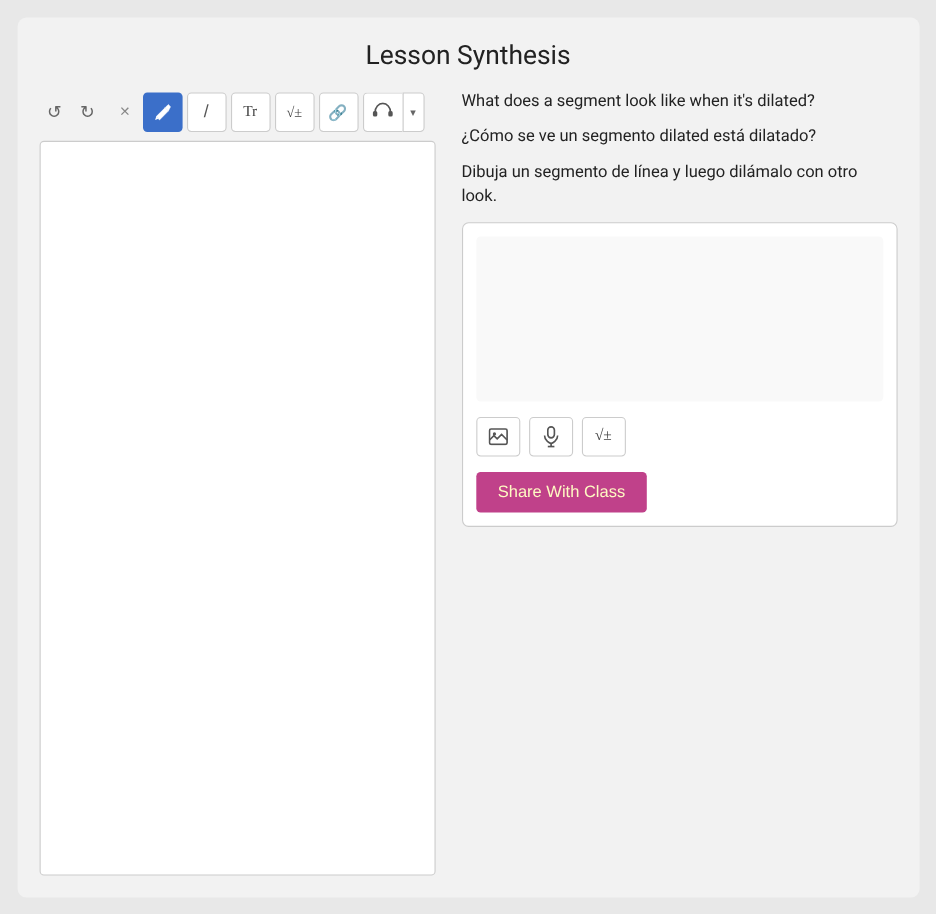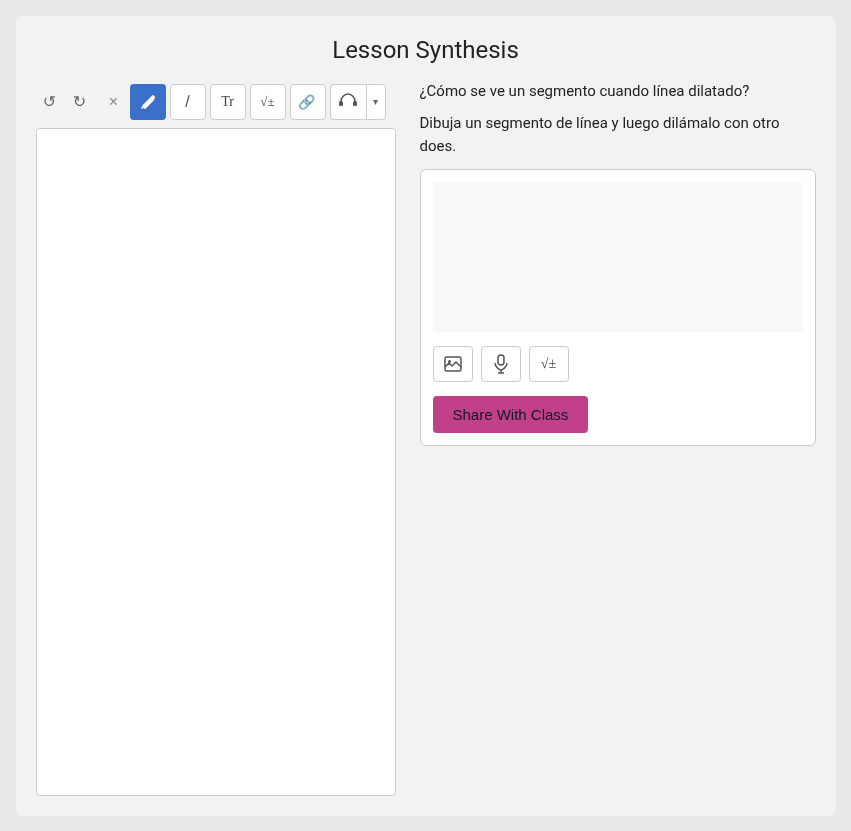--- a/index.html
+++ b/index.html
@@ -143,21 +143,21 @@
       background: #fff;
       cursor: pointer;
       display: flex;
       align-items: center;
       justify-content: center;
       font-size: 15px;
       color: #444;
     }
     .share-btn {
       background: #c0418a;
-      color: #0f172a;
+      color: #fef9c3;
       border: none;
       border-radius: 4px;
       padding: 10px 20px;
       font-size: 15px;
       font-weight: 500;
       cursor: pointer;
       align-self: flex-start;
     }
     .pen-btn {
       background: #3b6fc9;
@@ -265,22 +265,23 @@
             <span>▾</span>
           </button>
         </div>
       </div>
 
       <div class="drawing-canvas"></div>
     </div>
 
     <div class="right-panel">
       <div class="instructions">
-        <p class="instruction-text">¿Cómo se ve un segmento cuando línea dilatado?</p>
-        <p class="instruction-text">Dibuja un segmento de línea y luego dilámalo con otro does.</p>
+        <p class="instruction-text">What does a segment look like when it's dilated?</p>
+        <p class="instruction-text">¿Cómo se ve un segmento dilated está dilatado?</p>
+        <p class="instruction-text">Dibuja un segmento de línea y luego dilámalo con otro look.</p>
       </div>
 
       <div class="answer-box">
 
         <div class="answer-drawing-area"></div>
 
         <div class="answer-tools">
 
           <button class="answer-tool-btn">
             <svg width="18" height="16" viewBox="0 0 18 16">

